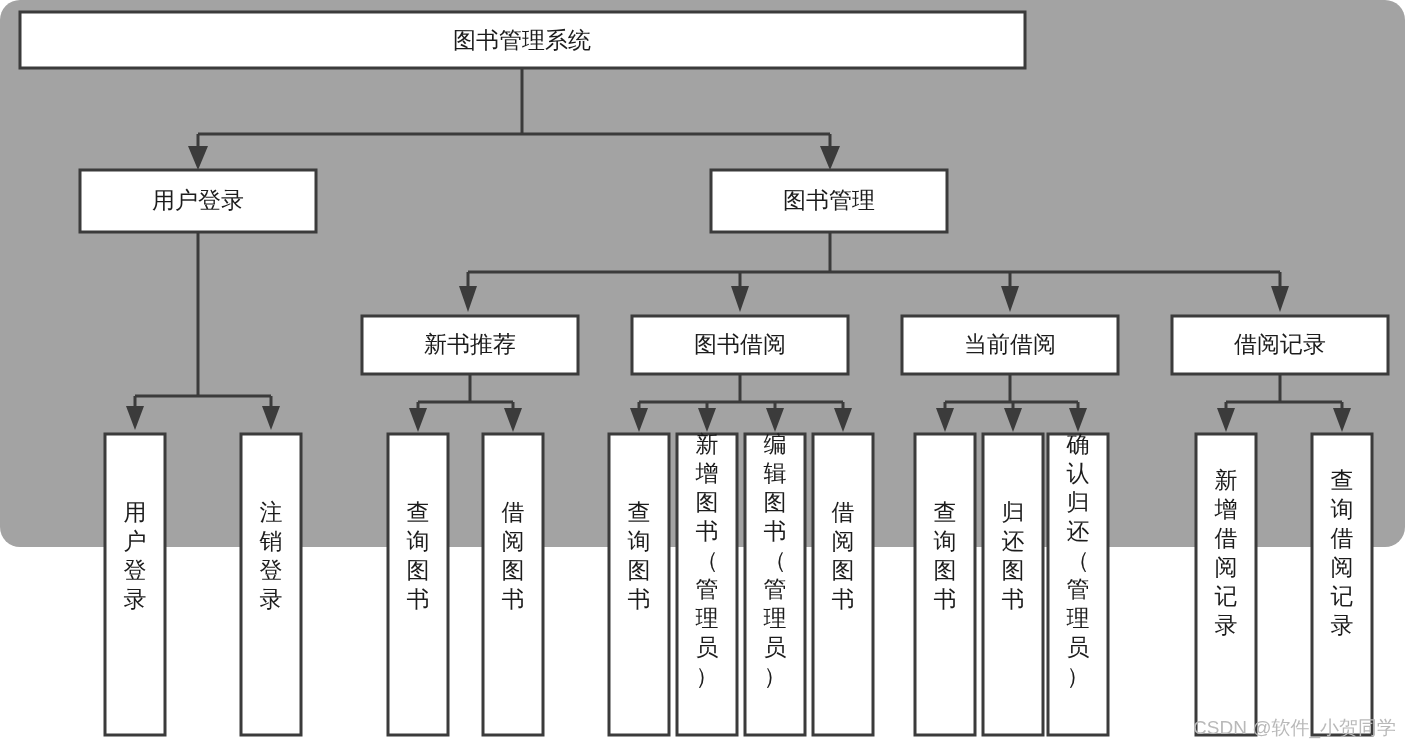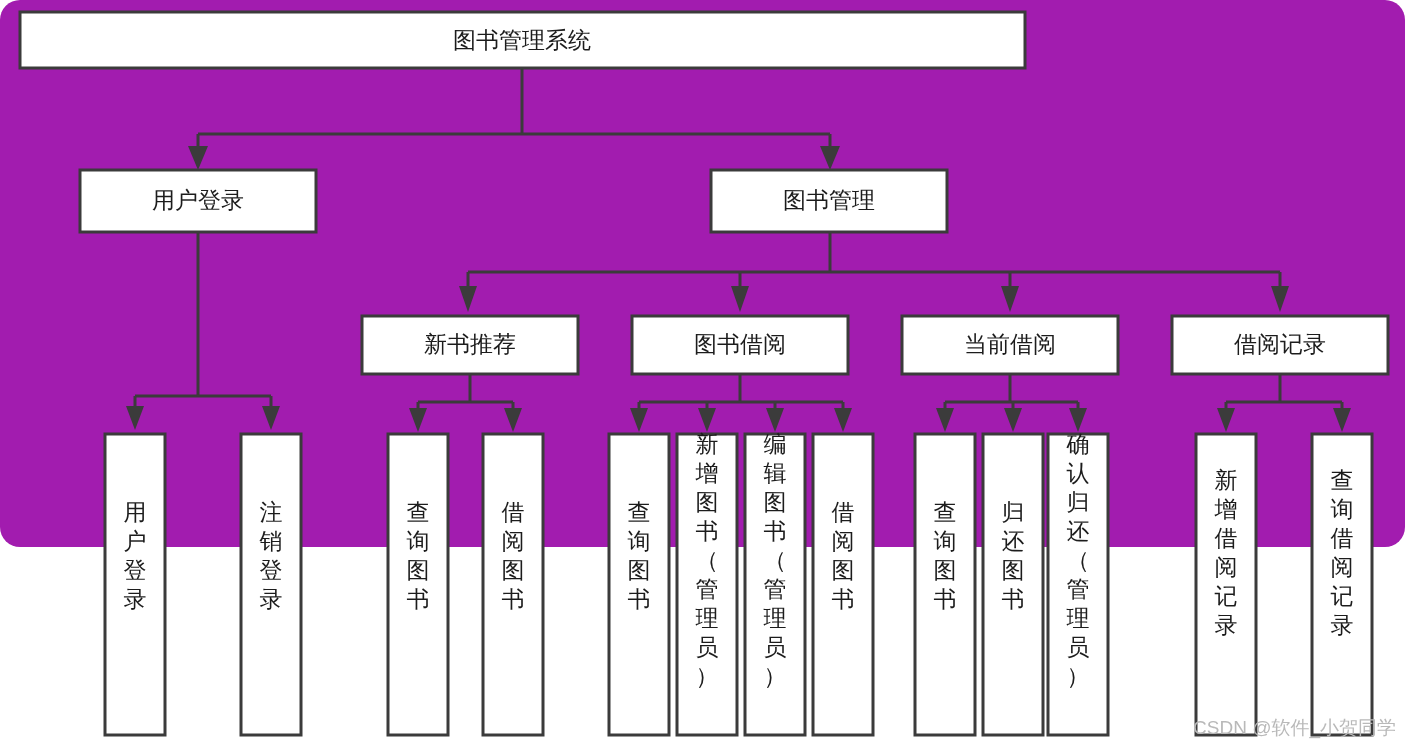--- a/index.html
+++ b/index.html
@@ -10,21 +10,21 @@
   body {
     width: 1405px;
     height: 747px;
     font-family: "Liberation Sans", "DejaVu Sans", sans-serif;
     overflow: hidden;
   }
   #diagram-root {
     position: relative;
     width: 1405px;
     height: 547px;
-    background: #a21caf;
+    background: #a3a3a3;
     border-radius: 20px;
   }
   svg.diagram-canvas {
     position: absolute;
     left: 0;
     top: 0;
     width: 1405px;
     height: 747px;
   }
   .node-box {

